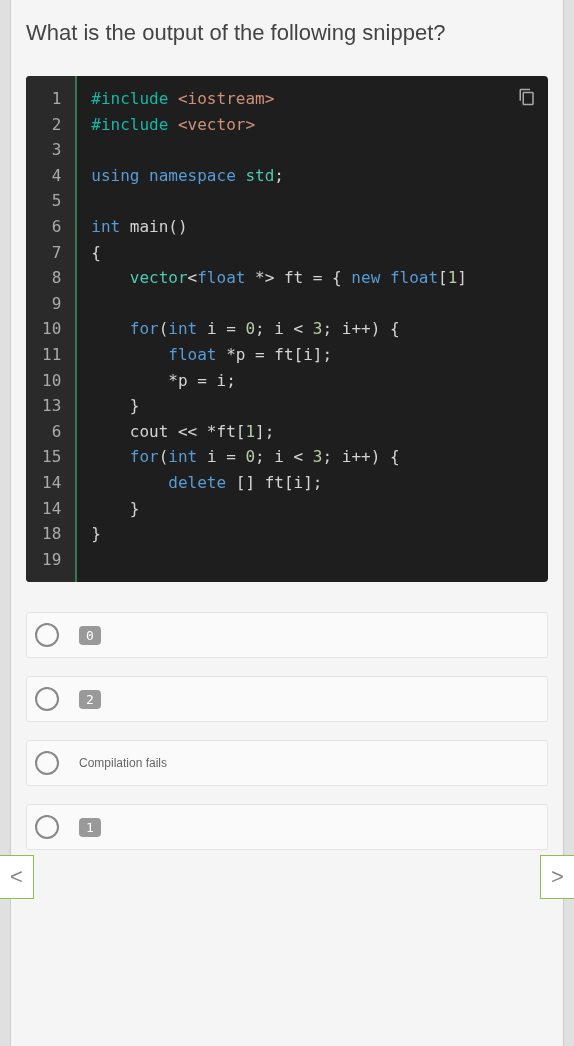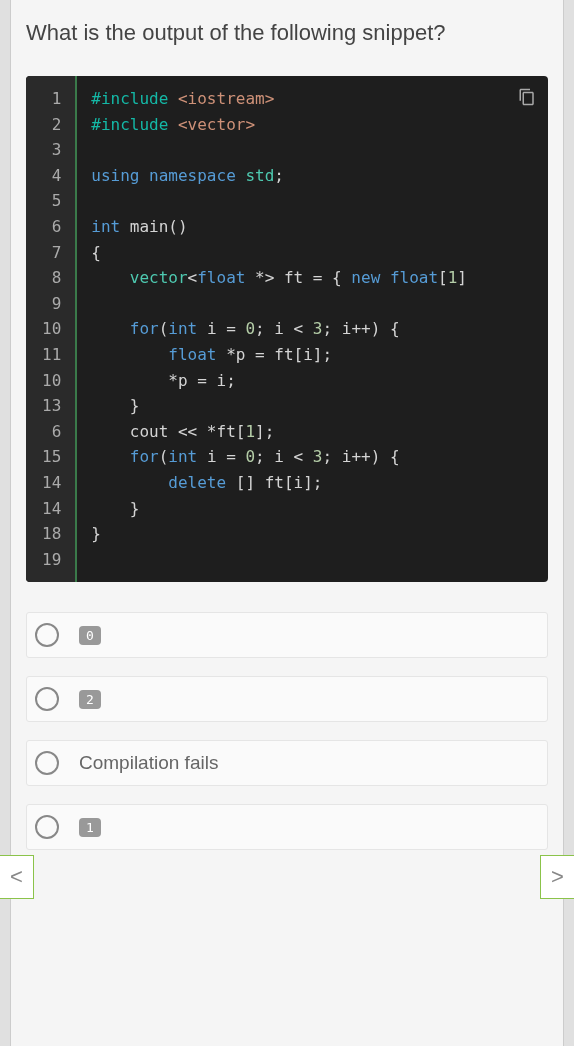--- a/index.html
+++ b/index.html
@@ -86,21 +86,21 @@
 .badge {
   background: #999;
   color: #fff;
   font-size: 13px;
   padding: 2px 7px;
   border-radius: 4px;
   font-family: monospace;
 }
 .opt-text {
   color: #666;
-  font-size: 19px;
+  font-size: 12px;
 }
 .nav-btn {
   position: absolute;
   width: 34px;
   height: 44px;
   background: #fff;
   border: 1px solid #8bc34a;
   color: #888;
   font-size: 22px;
   display: flex;

